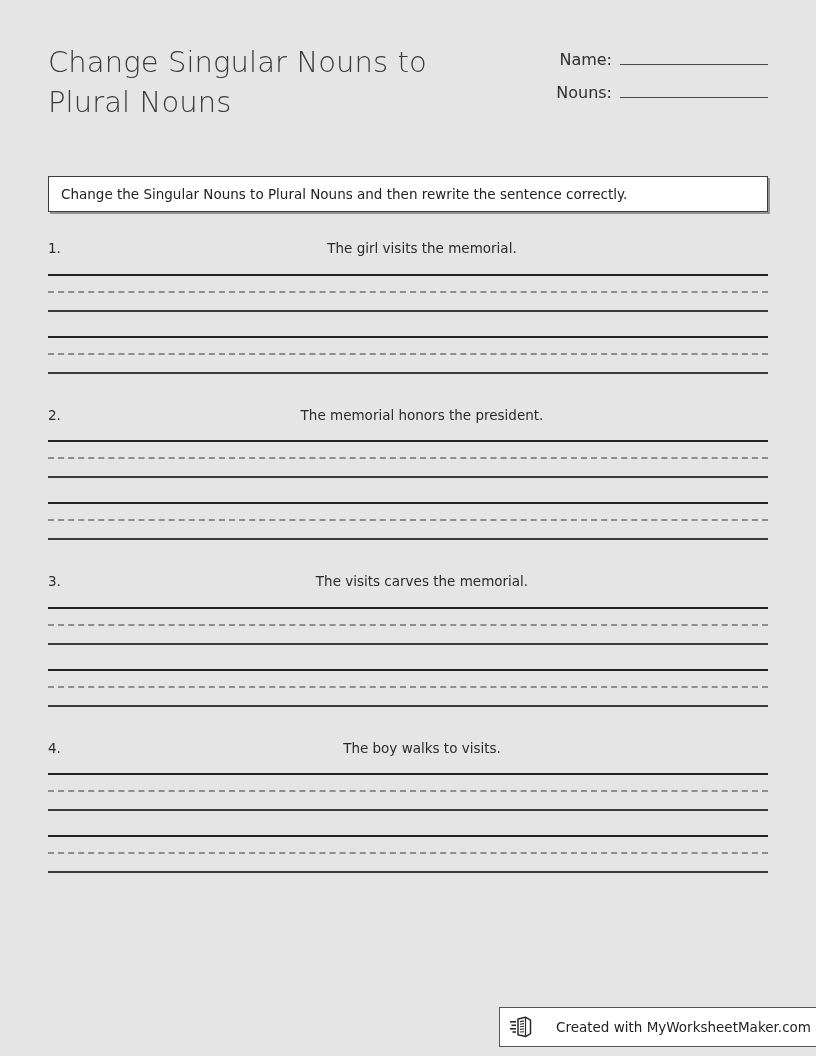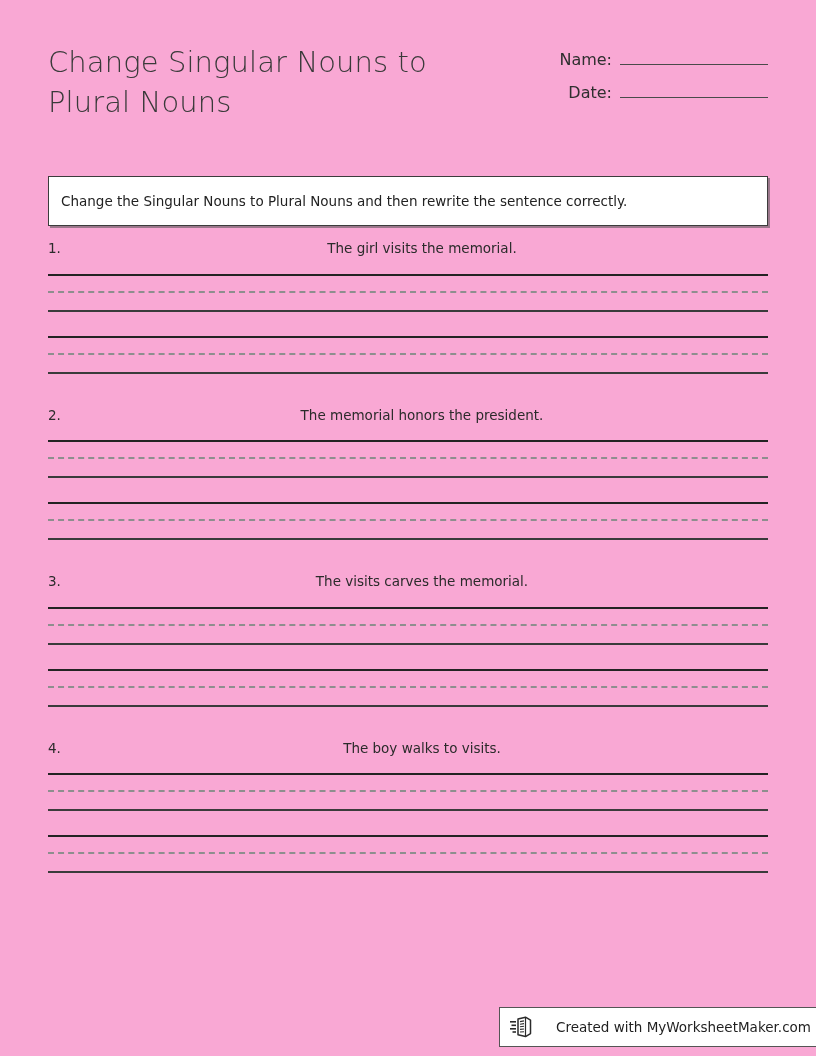--- a/index.html
+++ b/index.html
@@ -11,21 +11,21 @@
     width: 816px;
     height: 1056px;
     position: relative;
     font-family: "DejaVu Sans", sans-serif;
     -webkit-font-smoothing: antialiased;
   }
 
   .page {
     position: absolute;
     inset: 0;
-    background: #f9a8d4;
+    background: #e5e5e5;
   }
 
   
   .header {
     position: absolute;
     left: 48px;
     top: 42px;
     right: 48px;
     display: flex;
     align-items: flex-start;
@@ -69,21 +69,21 @@
 
   
   .instructions {
     position: absolute;
     left: 48px;
     top: 176px;
     width: 720px;
     box-sizing: border-box;
     border: 1.3px solid #3c3c3c;
     background: #ffffff;
-    padding: 15px 12px;
+    padding: 8px 12px;
     font-size: 13.5px;
     color: #222222;
     line-height: 1.35;
     box-shadow: 2px 2px 0 rgba(80, 80, 80, 0.55);
   }
 
   
   .questions {
     position: absolute;
     left: 48px;
@@ -168,21 +168,21 @@
 
   <div class="header">
     <h1 class="title">Change Singular Nouns to Plural Nouns</h1>
 
     <div class="meta">
       <div class="meta-row">
         <span class="meta-label">Name:</span>
         <span class="meta-rule"></span>
       </div>
       <div class="meta-row">
-        <span class="meta-label">Date:</span>
+        <span class="meta-label">Nouns:</span>
         <span class="meta-rule"></span>
       </div>
     </div>
   </div>
 
   <div class="instructions">Change the Singular Nouns to Plural Nouns and then rewrite the sentence correctly.</div>
 
   <div class="questions">
 
     <div class="question-block">

